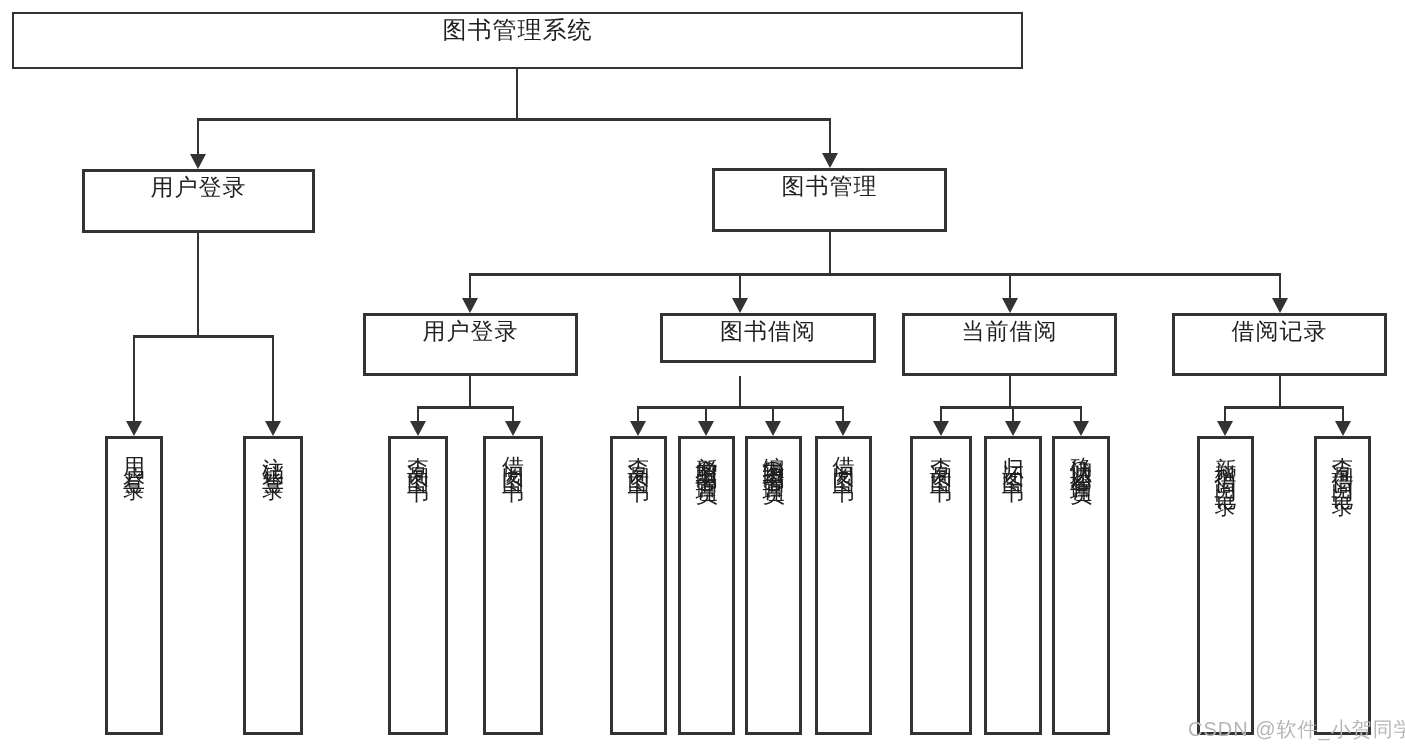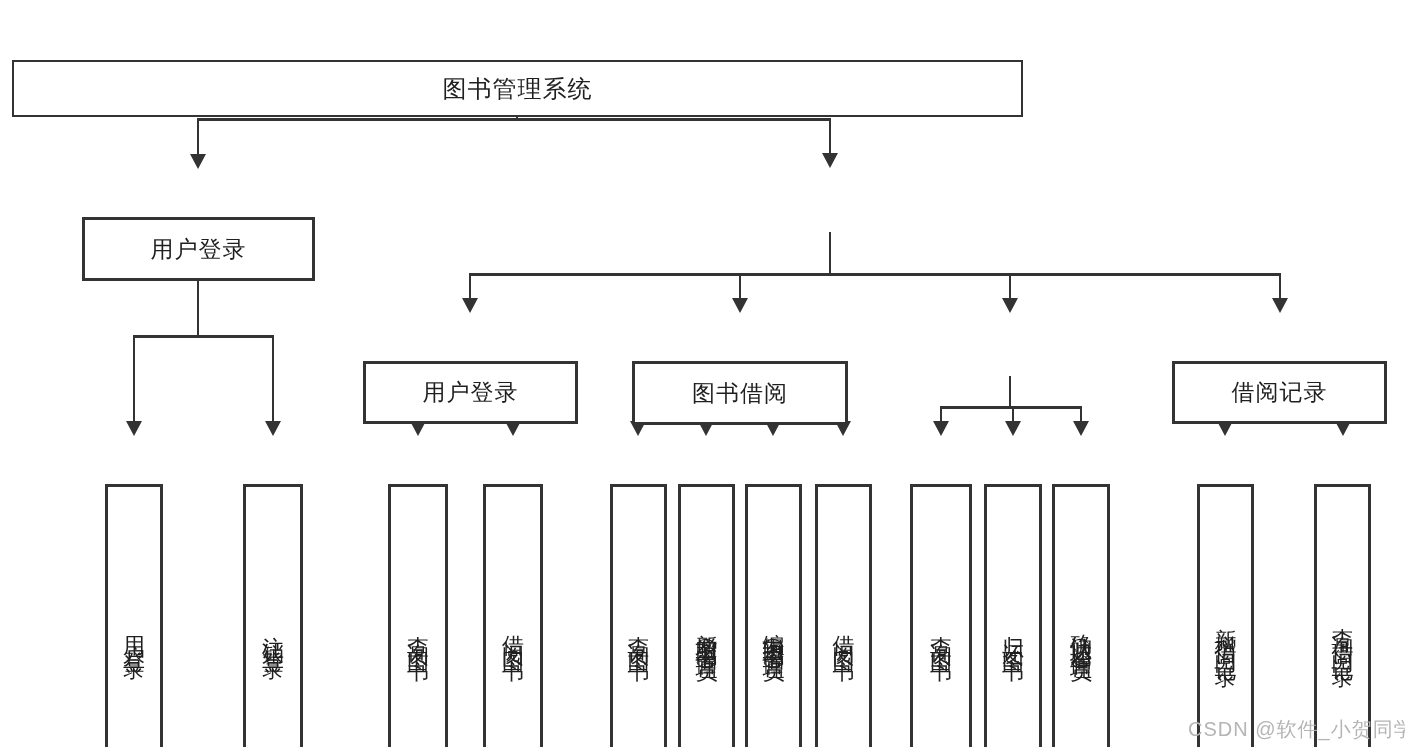--- a/index.html
+++ b/index.html
@@ -10,25 +10,24 @@
     height: 747px;
     background: var(--bg, #ffffff);
     overflow: hidden;
   }
   .box {
     position: absolute;
     box-sizing: border-box;
     background: #ffffff;
     border: 3px solid var(--line, #333333);
     display: flex;
-    align-items: center;
+    align-items: flex-start;
     justify-content: center;
     color: var(--txt, #1f1f1f);
     z-index: 2;
-    margin-top: 48px;
   }
   .box.root { border-width: 2px; }
   .hlabel {
     font-size: 23px;
     letter-spacing: 1px;
     white-space: nowrap;
   }
   .root .hlabel { font-size: 24px; }
   .vlabel {
     writing-mode: vertical-rl;
@@ -73,26 +72,32 @@
 
 <div id="canvas">
 
   <div class="box root" style="left:12px;top:12px;width:1011px;height:57px">
     <span class="hlabel">图书管理系统</span>
   </div>
 
   <div class="box" style="left:82px;top:169px;width:233px;height:64px">
     <span class="hlabel">用户登录</span>
   </div>
+  <div class="box" style="left:712px;top:168px;width:235px;height:64px">
+    <span class="hlabel">图书管理</span>
+  </div>
 
   <div class="box" style="left:363px;top:313px;width:215px;height:63px">
     <span class="hlabel">用户登录</span>
   </div>
-  <div class="box" style="left:632px;top:313px;width:216px;height:64px">
+  <div class="box" style="left:660px;top:313px;width:216px;height:50px">
     <span class="hlabel">图书借阅</span>
+  </div>
+  <div class="box" style="left:902px;top:313px;width:215px;height:63px">
+    <span class="hlabel">当前借阅</span>
   </div>
   <div class="box" style="left:1172px;top:313px;width:215px;height:63px">
     <span class="hlabel">借阅记录</span>
   </div>
 
   <div class="box" style="left:105px;top:436px;width:58px;height:299px">
     <span class="vlabel">用户登录</span>
   </div>
   <div class="box" style="left:243px;top:436px;width:60px;height:299px">
     <span class="vlabel">注销登录</span>

